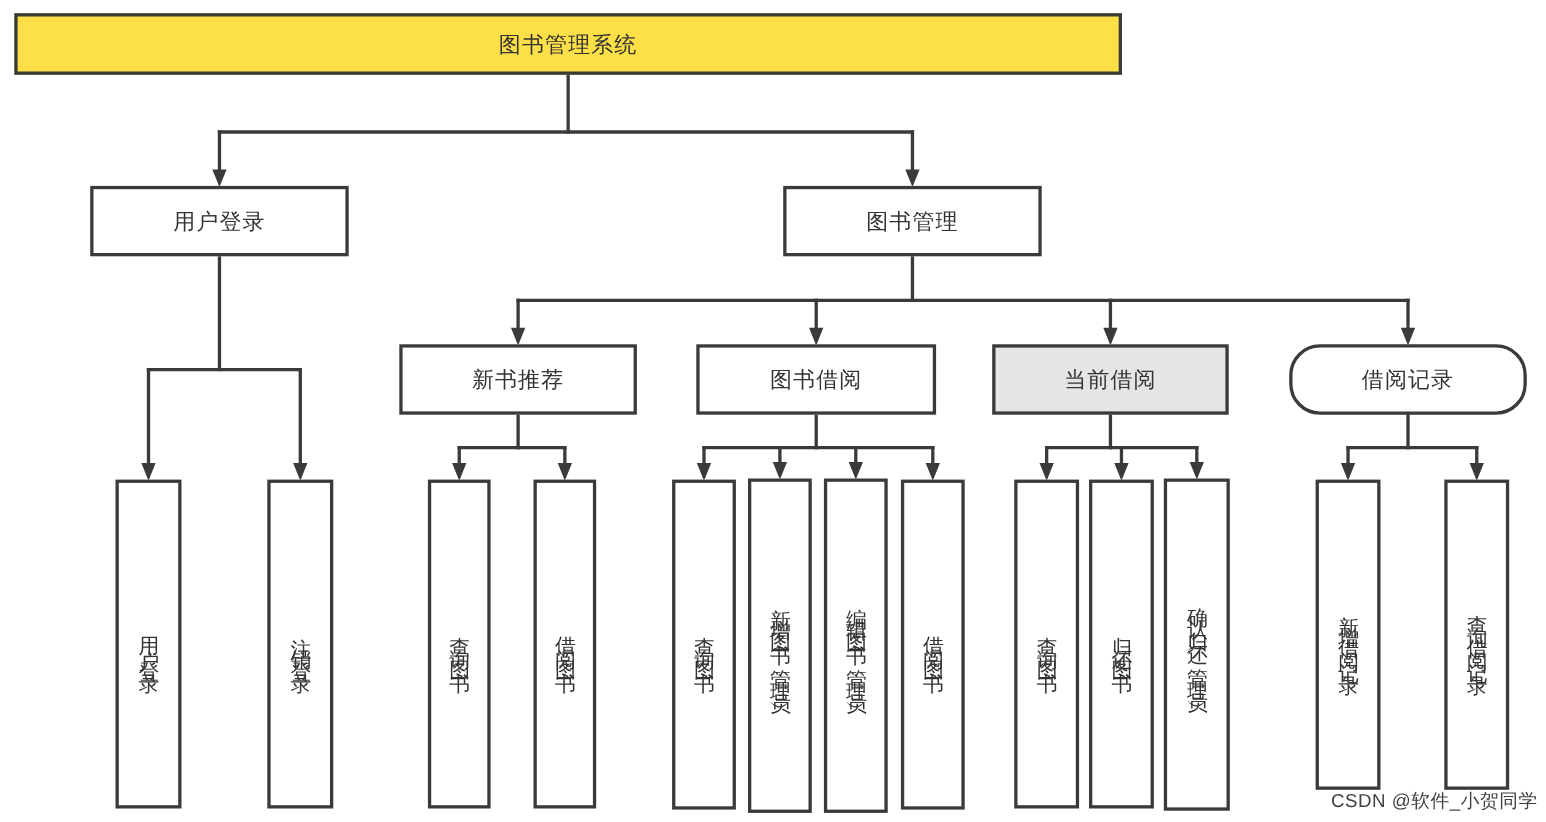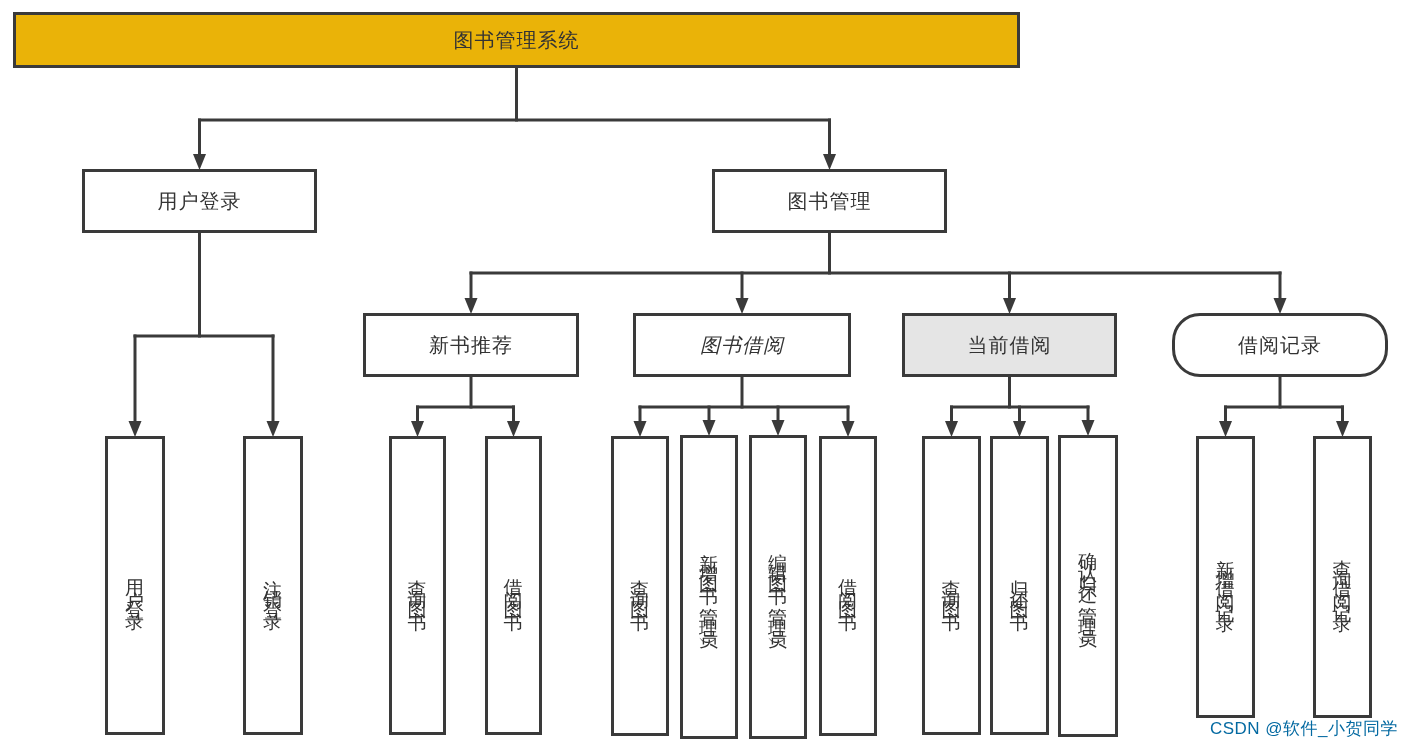--- a/index.html
+++ b/index.html
@@ -104,22 +104,22 @@
       <polygon points="1013,421 1026,421 1019.5,437" fill="#3a3a3a"></polygon>
       <line x1="1088" y1="407" x2="1088" y2="422" stroke="#3a3a3a" stroke-width="3" stroke-linecap="square"></line>
       <polygon points="1081.5,420 1094.5,420 1088,436" fill="#3a3a3a"></polygon>
       <line x1="1280" y1="376" x2="1280" y2="407" stroke="#3a3a3a" stroke-width="3" stroke-linecap="square"></line>
       <line x1="1225.5" y1="407" x2="1342.5" y2="407" stroke="#3a3a3a" stroke-width="3" stroke-linecap="square"></line>
       <line x1="1225.5" y1="407" x2="1225.5" y2="423" stroke="#3a3a3a" stroke-width="3" stroke-linecap="square"></line>
       <polygon points="1219,421 1232,421 1225.5,437" fill="#3a3a3a"></polygon>
       <line x1="1342.5" y1="407" x2="1342.5" y2="423" stroke="#3a3a3a" stroke-width="3" stroke-linecap="square"></line>
       <polygon points="1336,421 1349,421 1342.5,437" fill="#3a3a3a"></polygon>
     </svg>
-  <div id="watermark" style="color: #0369a1;">CSDN @软件_小贺同学</div>
-<div class="node hnode" style="left: 13px; top: 12px; width: 1007px; height: 56px; border-color: rgb(58, 58, 58); background: #eab308; color: rgb(51, 51, 51);">
+  <div id="watermark" style="color: #404040;">CSDN @软件_小贺同学</div>
+<div class="node hnode" style="left: 13px; top: 12px; width: 1007px; height: 56px; border-color: rgb(58, 58, 58); background: #fde047; color: rgb(51, 51, 51);">
       <span class="label">图书管理系统</span>
     </div>
     <div class="node hnode" style="left: 82px; top: 169px; width: 235px; height: 64px; border-color: rgb(58, 58, 58); background: rgb(255, 255, 255); color: rgb(51, 51, 51);">
       <span class="label">用户登录</span>
     </div>
     <div class="node vnode" style="left: 105px; top: 436px; width: 60px; height: 299px; border-color: rgb(58, 58, 58); background: rgb(255, 255, 255); color: rgb(51, 51, 51);">
       <span class="label">用户登录</span>
     </div>
     <div class="node vnode" style="left: 243px; top: 436px; width: 60px; height: 299px; border-color: rgb(58, 58, 58); background: rgb(255, 255, 255); color: rgb(51, 51, 51);">
       <span class="label">注销登录</span>
@@ -129,21 +129,21 @@
     </div>
     <div class="node hnode" style="left: 363px; top: 313px; width: 216px; height: 64px; border-color: rgb(58, 58, 58); background: rgb(255, 255, 255); color: rgb(51, 51, 51);">
       <span class="label">新书推荐</span>
     </div>
     <div class="node vnode" style="left: 389px; top: 436px; width: 57px; height: 299px; border-color: rgb(58, 58, 58); background: rgb(255, 255, 255); color: rgb(51, 51, 51);">
       <span class="label">查询图书</span>
     </div>
     <div class="node vnode" style="left: 485px; top: 436px; width: 57px; height: 299px; border-color: rgb(58, 58, 58); background: rgb(255, 255, 255); color: rgb(51, 51, 51);">
       <span class="label">借阅图书</span>
     </div>
-    <div class="node hnode" style="left: 633px; top: 313px; width: 218px; height: 64px; border-color: rgb(58, 58, 58); background: rgb(255, 255, 255); color: rgb(51, 51, 51); font-style: italic;">
+    <div class="node hnode" style="left: 633px; top: 313px; width: 218px; height: 64px; border-color: rgb(58, 58, 58); background: rgb(255, 255, 255); color: rgb(51, 51, 51);">
       <span class="label">图书借阅</span>
     </div>
     <div class="node vnode" style="left: 611px; top: 436px; width: 58px; height: 300px; border-color: rgb(58, 58, 58); background: rgb(255, 255, 255); color: rgb(51, 51, 51);">
       <span class="label">查询图书</span>
     </div>
     <div class="node vnode" style="left: 680px; top: 435px; width: 58px; height: 304px; border-color: rgb(58, 58, 58); background: rgb(255, 255, 255); color: rgb(51, 51, 51);">
       <span class="label">新增图书（管理员）</span>
     </div>
     <div class="node vnode" style="left: 749px; top: 435px; width: 58px; height: 304px; border-color: rgb(58, 58, 58); background: rgb(255, 255, 255); color: rgb(51, 51, 51);">
       <span class="label">编辑图书（管理员）</span>

